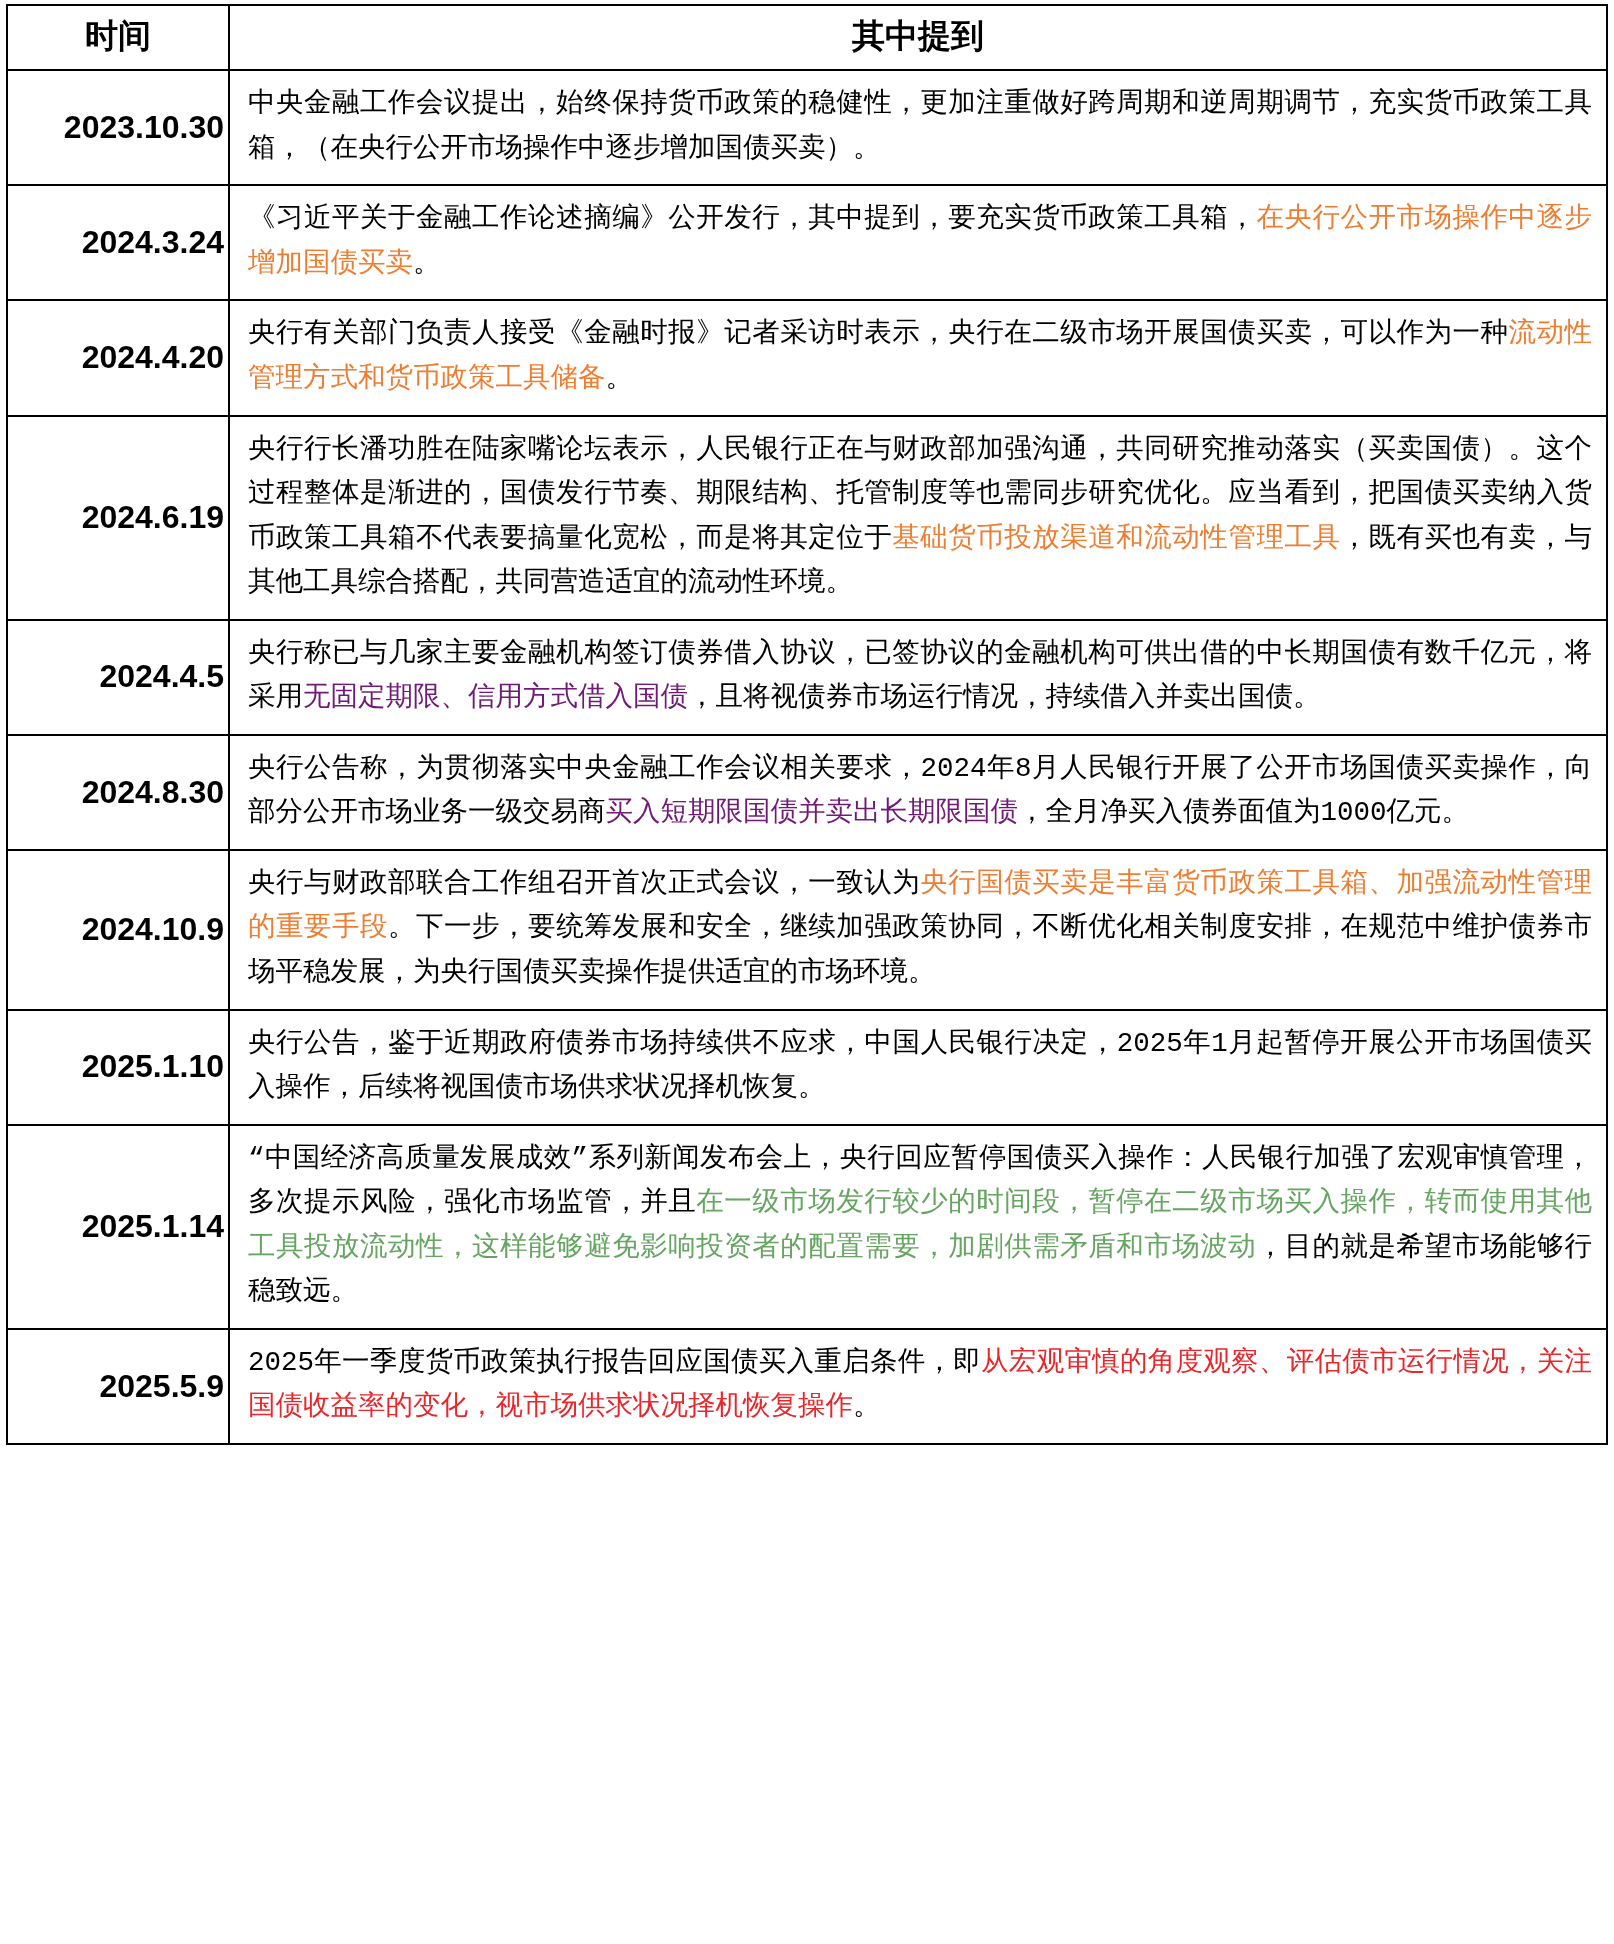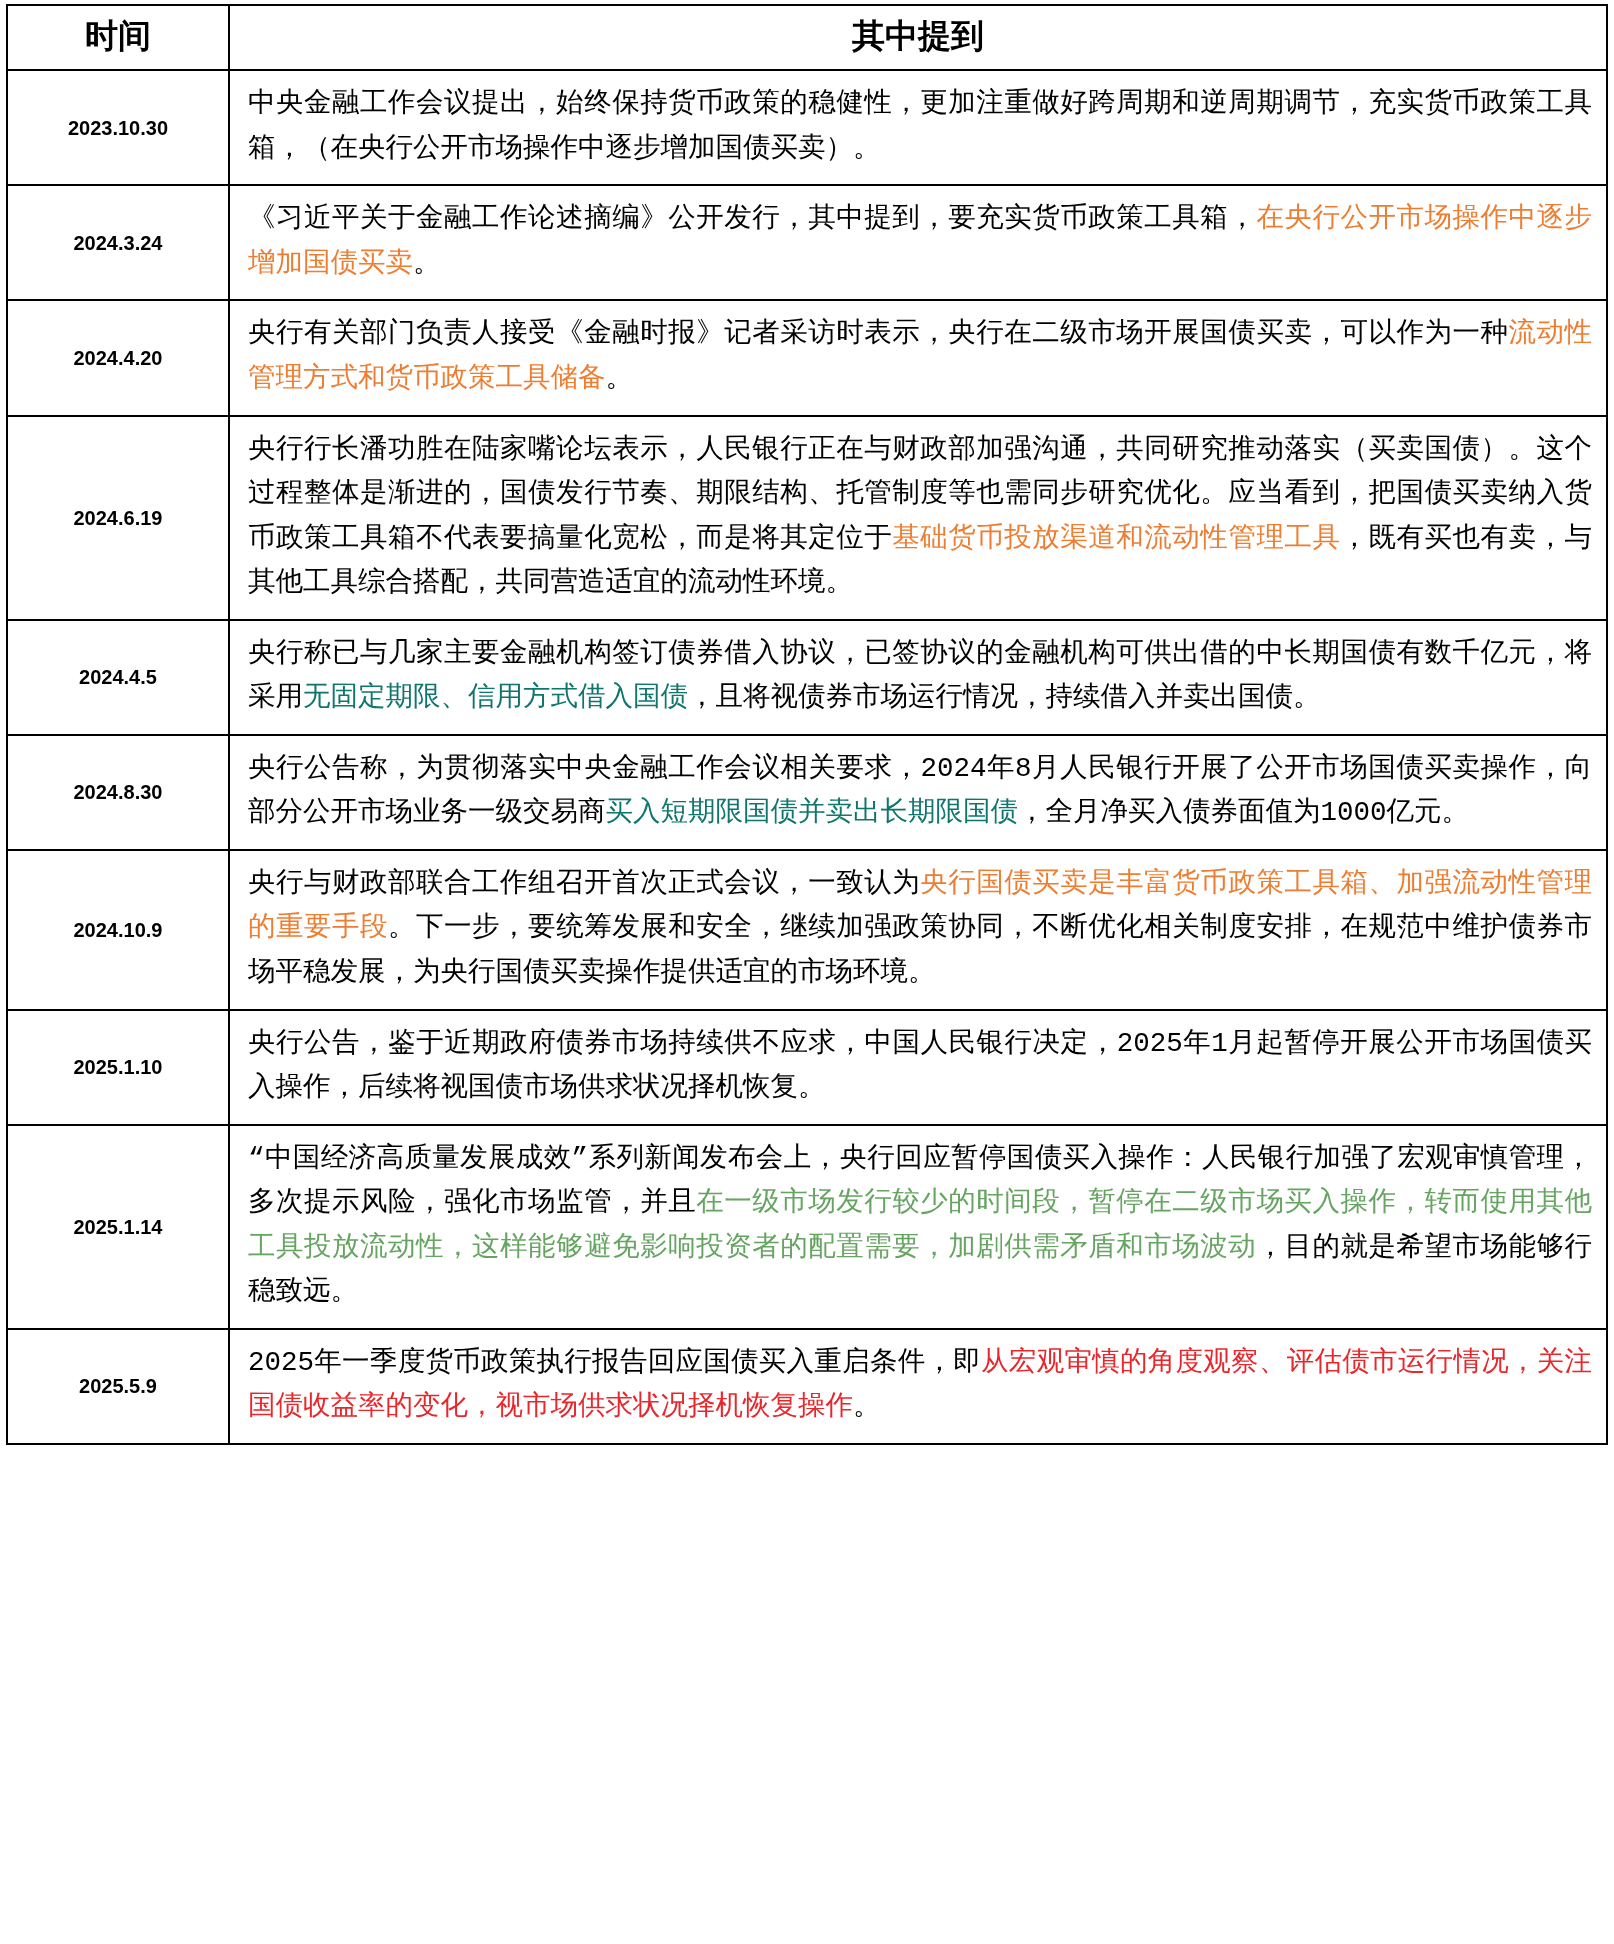--- a/index.html
+++ b/index.html
@@ -33,41 +33,41 @@
     box-sizing: border-box;
   }
   table.timeline th {
     font-size: 33px;
     font-weight: bold;
     text-align: center;
     padding: 9px 4px 13px 4px;
     line-height: 1.25;
   }
   td.date-cell {
-    text-align: center;
-    font-size: 20px;
+    text-align: right;
+    font-size: 32px;
     font-weight: bold;
     padding: 8px 4px;
     line-height: 1.3;
     white-space: nowrap;
   }
   td.body-cell {
     font-size: 27.5px;
     line-height: 1.62;
     padding: 11px 14px 13px 18px;
     text-align: justify;
     text-justify: inter-ideograph;
     font-family: Liberation Mono, monospace;
   }
   td.body-cell .para {
     margin: 0;
     text-indent: 0;
   }
   .hl-orange { color: #ed7d31; }
-  .hl-blue   { color: #0f766e; }
+  .hl-blue   { color: #701a75; }
   .hl-green  { color: #66a561; }
   .hl-red    { color: #e8272c; }
 </style>
 </head>
 <body>
 
 <div class="sheet">
   <table class="timeline">
     <colgroup>
       <col class="c-date">

